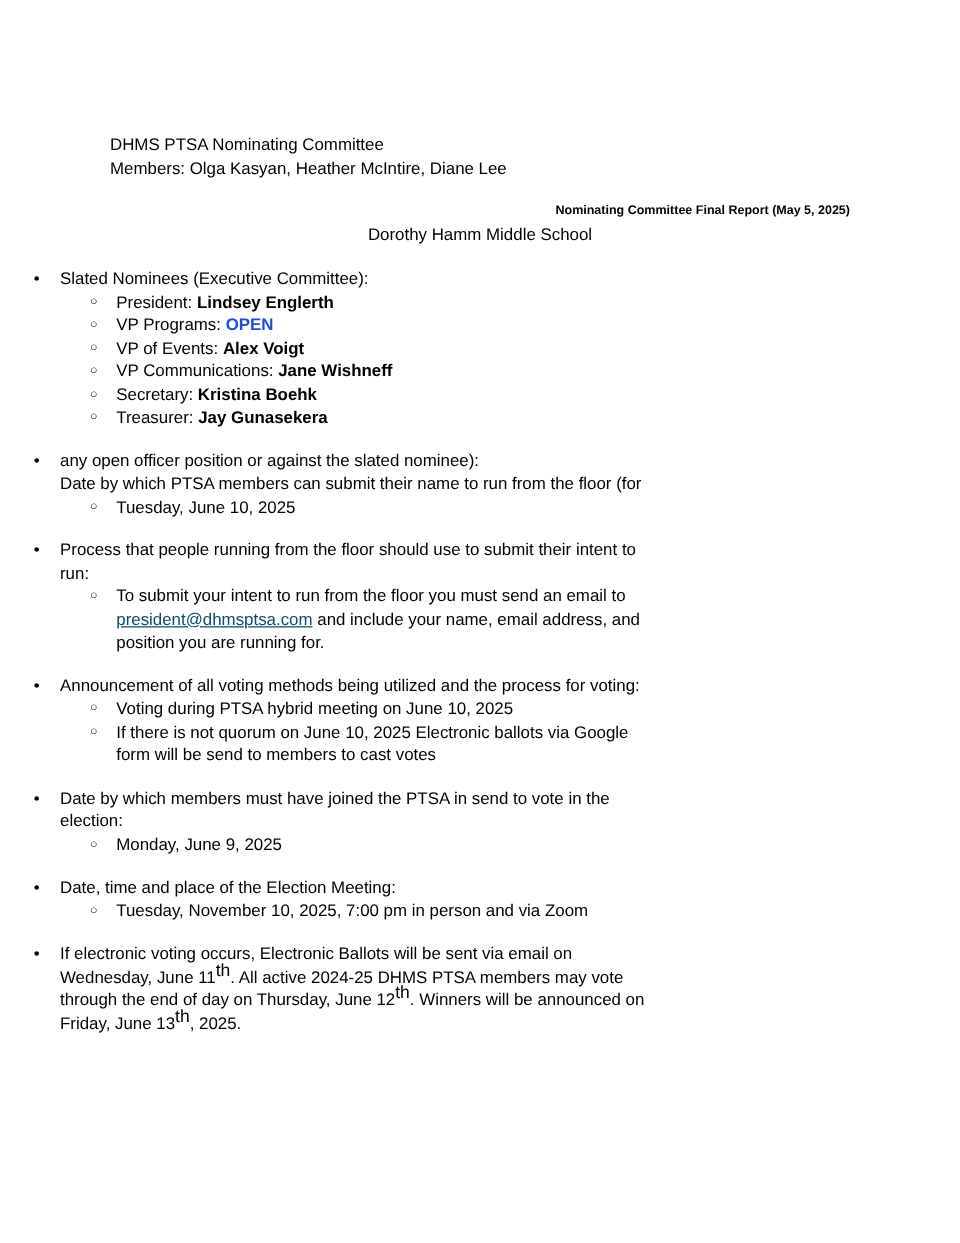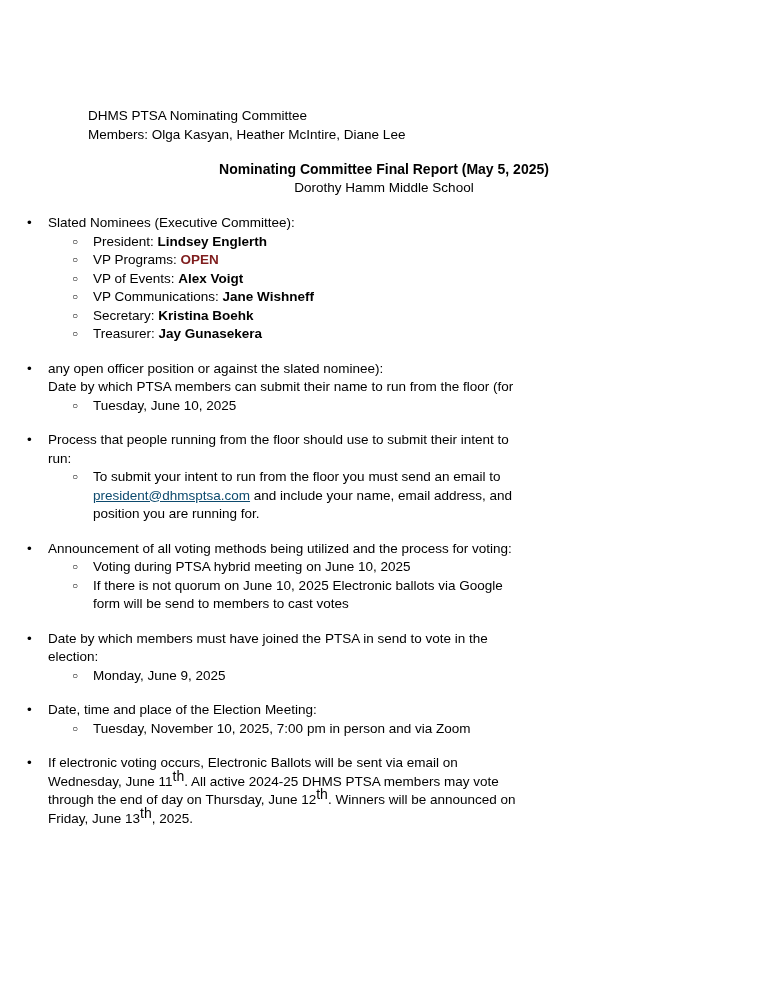--- a/index.html
+++ b/index.html
@@ -14,34 +14,34 @@
     font-size: 13.5px;
     line-height: 18.5px;
     color: #000000;
     overflow: hidden;
   }
   .doc-header { margin-left: 88px; margin-top: 17px; }
   .title-block {
     margin: 16px 88px 17px 88px;
     text-align: center;
   }
-  .doc-title { font-weight: bold; font-size: 14px; }
+  .doc-title { font-weight: bold; font-size: 10px; text-align: right; }
   .doc-subtitle { font-size: 13.5px; }
   .section { margin-bottom: 16px; }
   .li { display: flex; align-items: flex-start; }
   .marker { flex: none; }
   .l1 > .marker { margin-left: 27px; width: 21px; }
   .l2 > .marker {
     margin-left: 72px; width: 21px;
     font-size: 10px; line-height: 18.5px;
   }
   .li-text { white-space: normal; }
   .line { white-space: nowrap; }
   b, .bold { font-weight: bold; }
-  .open-red { color: #7f1d1d; font-weight: bold; }
+  .open-red { color: #1d4ed8; font-weight: bold; }
   .link {
     color: #0c4a6e;
     text-decoration: underline;
     cursor: pointer;
   }
   sup { font-size: 14px; line-height: 0; vertical-align: super; }
 </style>
 </head>
 <body>
 

